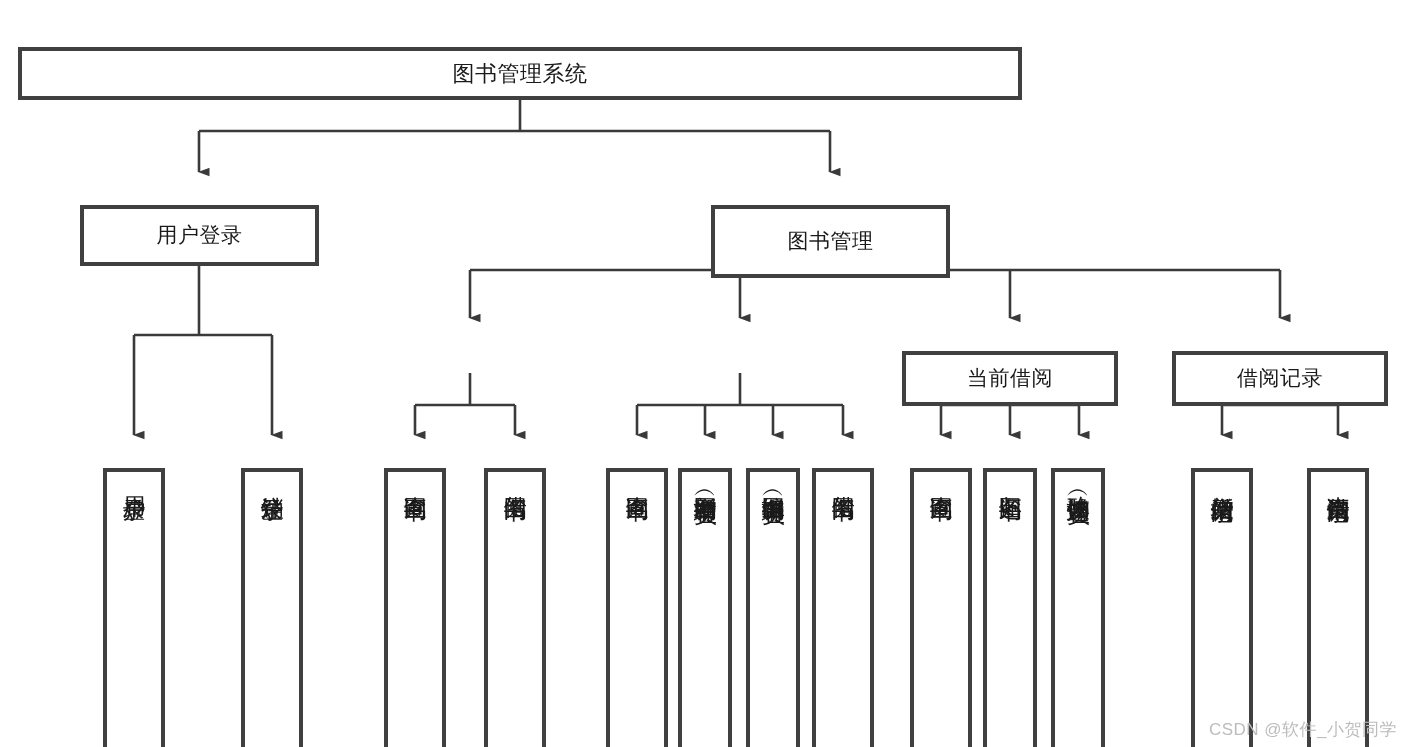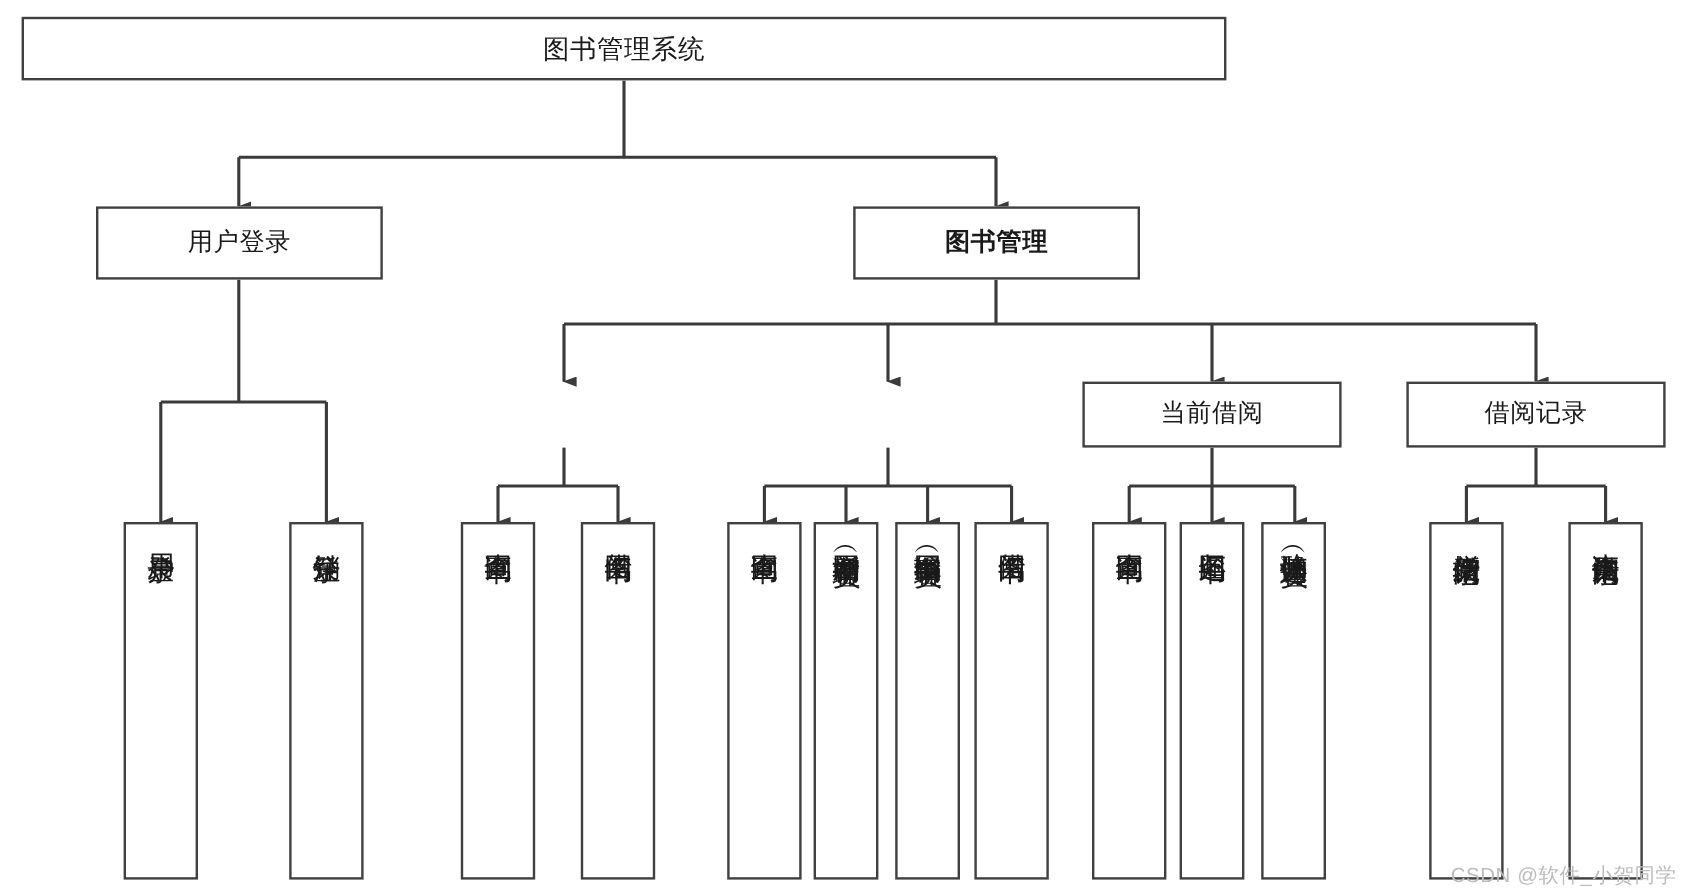--- a/index.html
+++ b/index.html
@@ -22,25 +22,26 @@
     position: absolute;
     left: 0;
     top: 0;
     width: 1405px;
     height: 747px;
   }
   .node {
     position: absolute;
     box-sizing: border-box;
     background: #ffffff;
-    border: 2px solid #404040;
+    border: 4px solid #404040;
     display: flex;
     align-items: center;
     justify-content: center;
     z-index: 2;
+    margin-top: 33px;
   }
   .node-label {
     color: #1a1a1a;
     text-align: center;
     line-height: 1.18;
     letter-spacing: 0.5px;
     white-space: pre;
   }
   
   .node.horiz .node-label {
@@ -131,21 +132,21 @@
   </svg>
 
   <div class="node horiz root" style="left:18px; top:14px; width:1004px; height:53px;">
     <span class="node-label">图书管理系统</span>
   </div>
 
   <div class="node horiz" style="left:80px; top:172px; width:239px; height:61px;">
     <span class="node-label">用户登录</span>
   </div>
 
-  <div class="node horiz" style="left:711px; top:172px; width:239px; height:61px;font-weight:bold;">
+  <div class="node horiz" style="left:711px; top:172px; width:239px; height:73px;">
     <span class="node-label">图书管理</span>
   </div>
 
 
 
   <div class="node horiz" style="left:1172px; top:318px; width:216px; height:55px;">
     <span class="node-label">借阅记录</span>
   </div>
 
   <div class="node horiz" style="left:902px; top:318px; width:216px; height:55px;">

